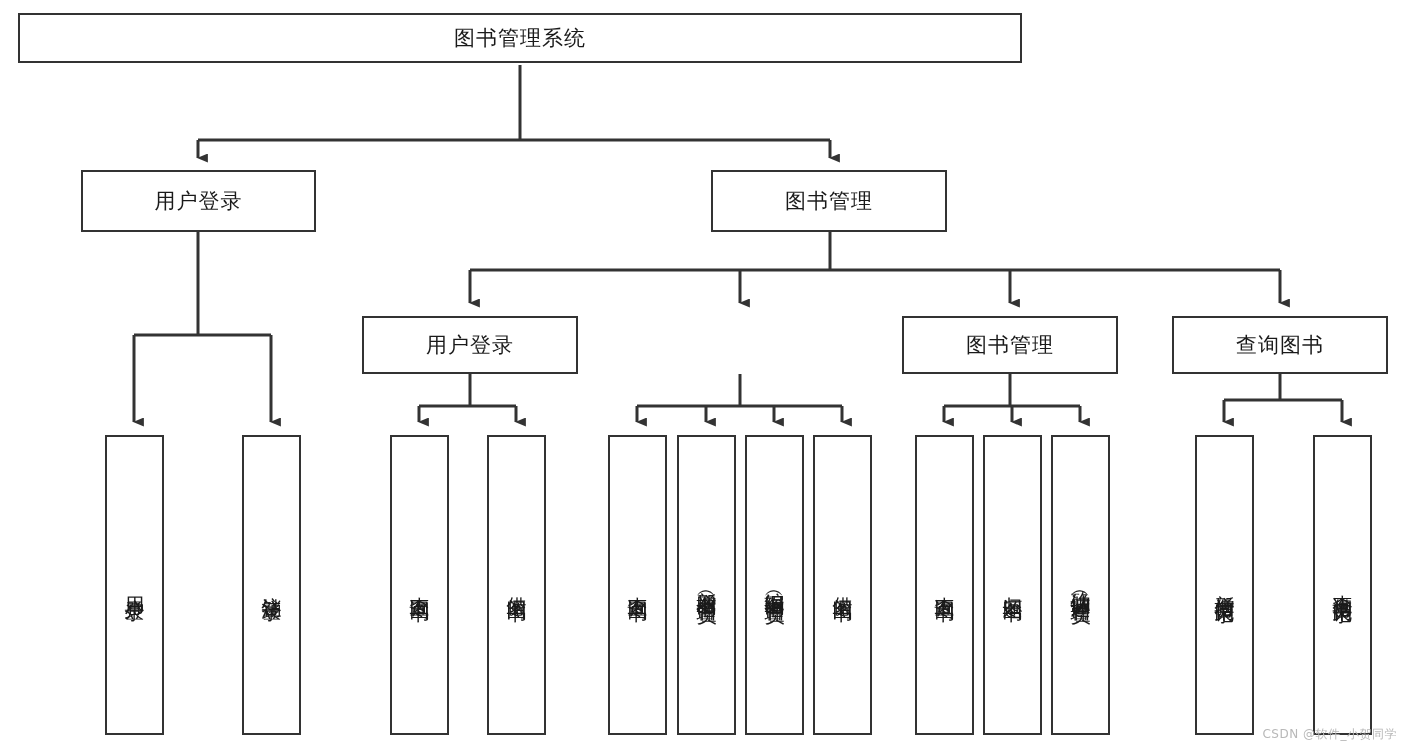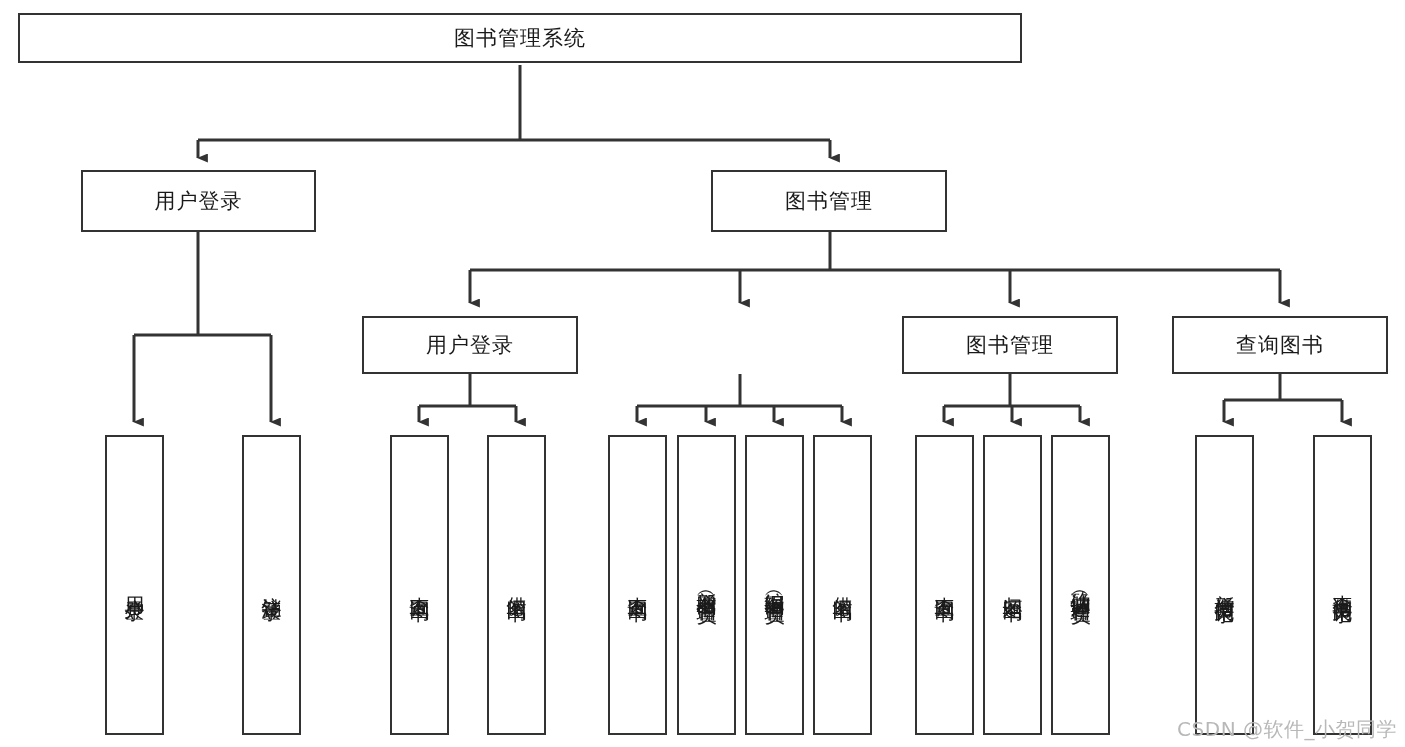--- a/index.html
+++ b/index.html
@@ -50,21 +50,21 @@
   }
   .node.vert > span {
     writing-mode: vertical-rl;
     text-orientation: upright;
     display: block;
   }
   .watermark {
     position: absolute;
     right: 8px;
     bottom: 4px;
-    font-size: 20px;
+    font-size: 12px;
     color: #b8b8b8;
     letter-spacing: 0.5px;
     white-space: nowrap;
   }
 </style>
 </head>
 <body>
 
 <div id="canvas">
 

